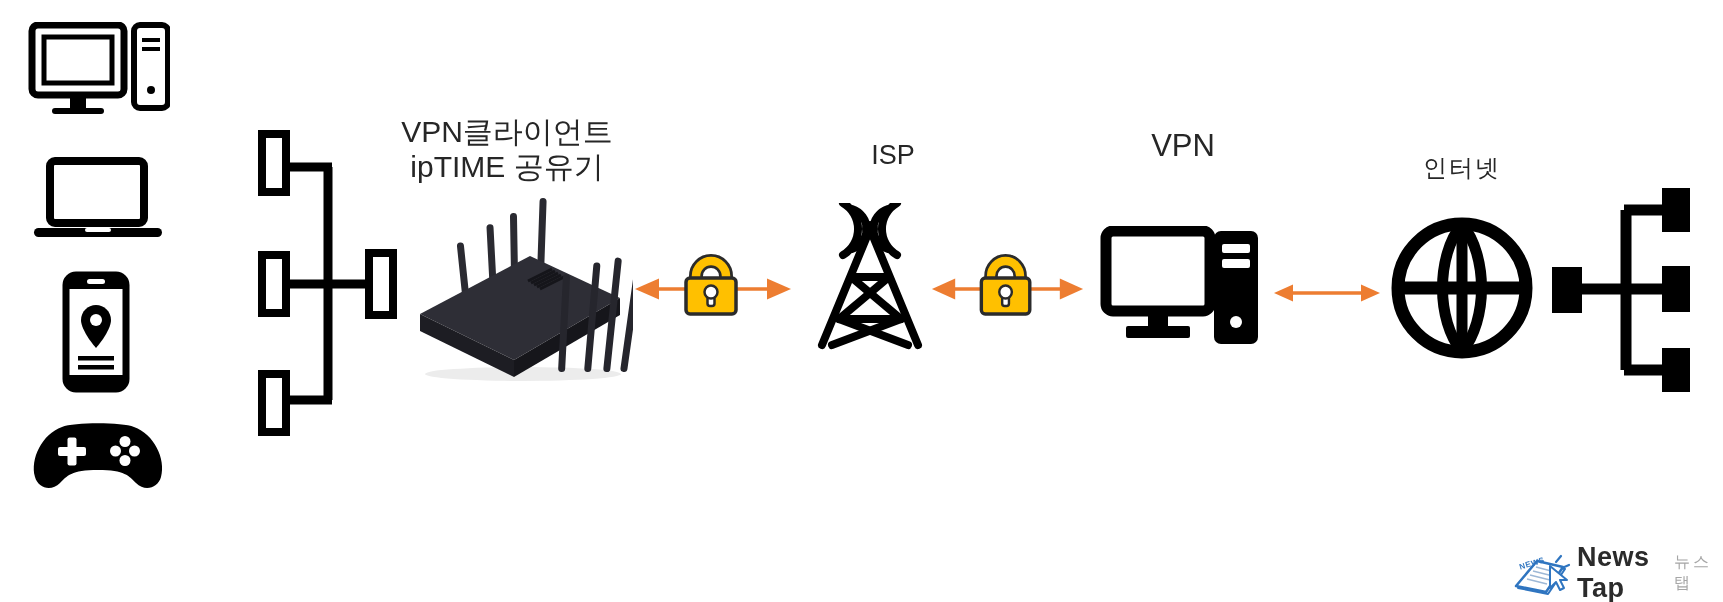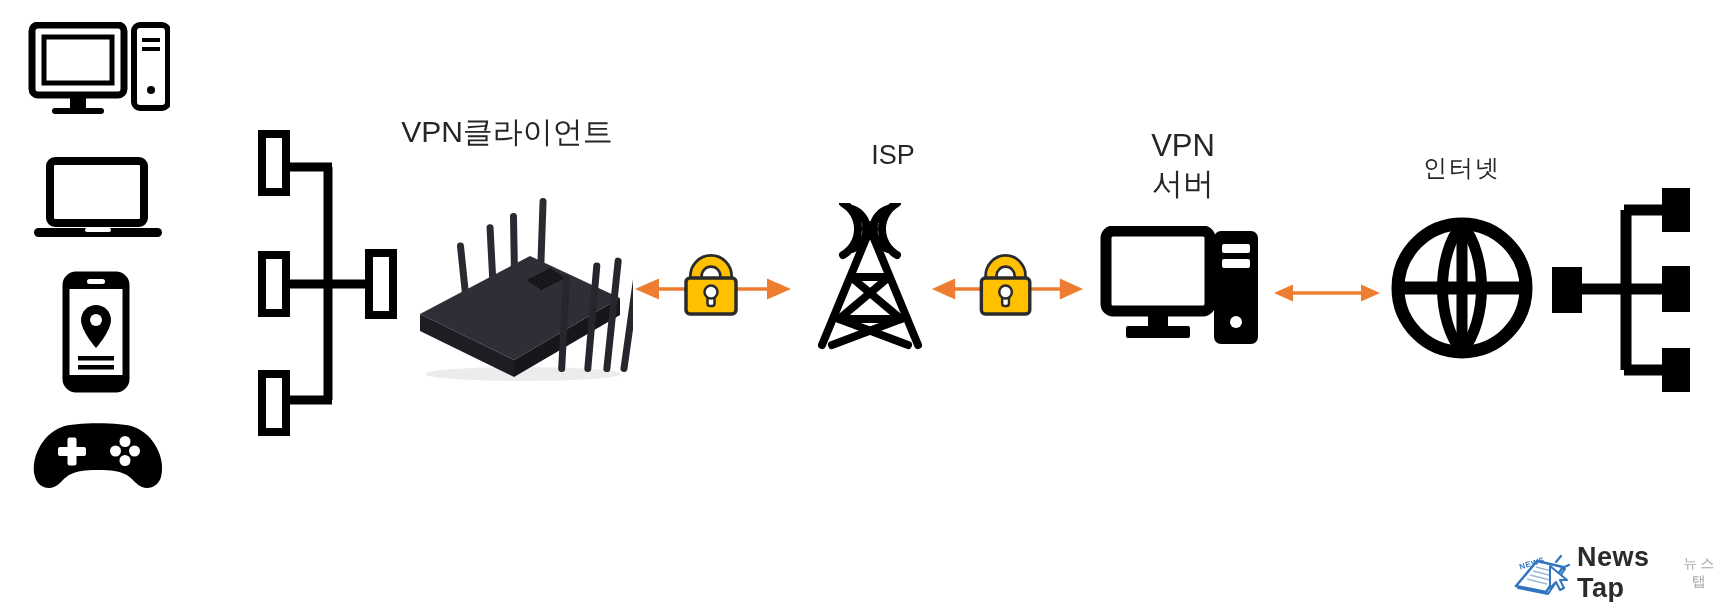--- a/index.html
+++ b/index.html
@@ -24,21 +24,21 @@
 
   
   .watermark{left:1510px;top:540px;display:flex;align-items:center;gap:5px;}
   .wm-icon{position:relative;width:62px;height:52px;}
   .wm-news{
     position:absolute;left:9px;top:13px;transform:rotate(-17deg);
     font-size:8px;font-weight:bold;color:var(--logo-blue,#2F75C0);letter-spacing:.5px;
   }
   .wm-text{display:flex;flex-direction:row;align-items:center;margin-top:2px;}
   .wm-title{font-size:27px;font-weight:800;color:var(--logo-text,#2B2B2B);letter-spacing:.5px;}
-  .wm-sub{font-size:14px;color:var(--logo-subtitle-gray,#A6A6A6);letter-spacing:3px;margin-top:-1px;text-align:center;}
+  .wm-sub{font-size:16px;color:var(--logo-subtitle-gray,#A6A6A6);letter-spacing:3px;margin-top:-1px;}
 </style>
 </head>
 <body>
 
 <div id="canvas">
 
   <div class="device-icons">
 
     <svg class="abs icon" style="left:28px;top:22px" width="142" height="96" viewBox="0 0 142 96">
       <rect x="4" y="3" width="92" height="70" rx="6" fill="none" stroke="currentColor" stroke-width="7"></rect>
@@ -89,20 +89,21 @@
     <g stroke="currentColor" stroke-width="8" fill="#fff">
       <rect x="7" y="6" width="24" height="58"></rect>
       <rect x="7" y="127" width="24" height="58"></rect>
       <rect x="7" y="246" width="24" height="58"></rect>
       <rect x="114" y="125" width="24" height="62"></rect>
     </g>
   </svg>
 
   <div class="abs node-label router-label">
     <div>VPN클라이언트</div>
+    <div>ipTIME 공유기</div>
   </div>
 
   <svg class="abs router-wrap" viewBox="0 0 225 200">
     <ellipse cx="115" cy="188" rx="98" ry="7" fill="#ececec"></ellipse>
     <g fill="#2a2a31">
       <rect x="58" y="56" width="7" height="90" rx="3.5" transform="rotate(-6 61.5 146)"></rect>
       <rect x="84" y="38" width="7" height="108" rx="3.5" transform="rotate(-3 87.5 146)"></rect>
       <rect x="104" y="27" width="7" height="119" rx="3.5" transform="rotate(-1 107.5 146)"></rect>
       <rect x="127" y="12" width="7" height="134" rx="3.5" transform="rotate(2 130.5 146)"></rect>
     </g>
@@ -167,21 +168,20 @@
       <path d="M63,34 v-5 a15,15 0 0 1 30,0 v5" fill="none" stroke="var(--lock-outline,#2b2b2b)" stroke-width="14"></path>
       <path d="M63,34 v-5 a15,15 0 0 1 30,0 v5" fill="none" stroke="var(--lock-gold,#FFC000)" stroke-width="8.5"></path>
       <rect x="53" y="31" width="50" height="36" rx="4" fill="var(--lock-gold,#FFC000)" stroke="var(--lock-outline,#2b2b2b)" stroke-width="3.5"></rect>
       <rect x="74.5" y="46" width="7" height="13" rx="2.5" fill="#fff" stroke="var(--lock-outline,#2b2b2b)" stroke-width="2.5"></rect>
       <circle cx="78" cy="45" r="6.5" fill="#fff" stroke="var(--lock-outline,#2b2b2b)" stroke-width="2.5"></circle>
     </g>
   </svg>
 
   <div class="abs node-label server-label">
     <div>VPN</div>
-    <div>서버</div>
   </div>
 
   <svg class="abs icon" style="left:1100px;top:226px" width="160" height="120" viewBox="0 0 160 120">
     <rect x="6" y="5" width="104" height="80" rx="7" fill="#fff" stroke="currentColor" stroke-width="11"></rect>
     <rect x="48" y="85" width="20" height="15" fill="currentColor"></rect>
     <rect x="26" y="100" width="64" height="12" rx="2" fill="currentColor"></rect>
     <rect x="114" y="5" width="44" height="113" rx="7" fill="currentColor"></rect>
     <rect x="122" y="18" width="28" height="9" rx="2" fill="#fff"></rect>
     <rect x="122" y="33" width="28" height="9" rx="2" fill="#fff"></rect>
     <circle cx="136" cy="96" r="6" fill="#fff"></circle>

